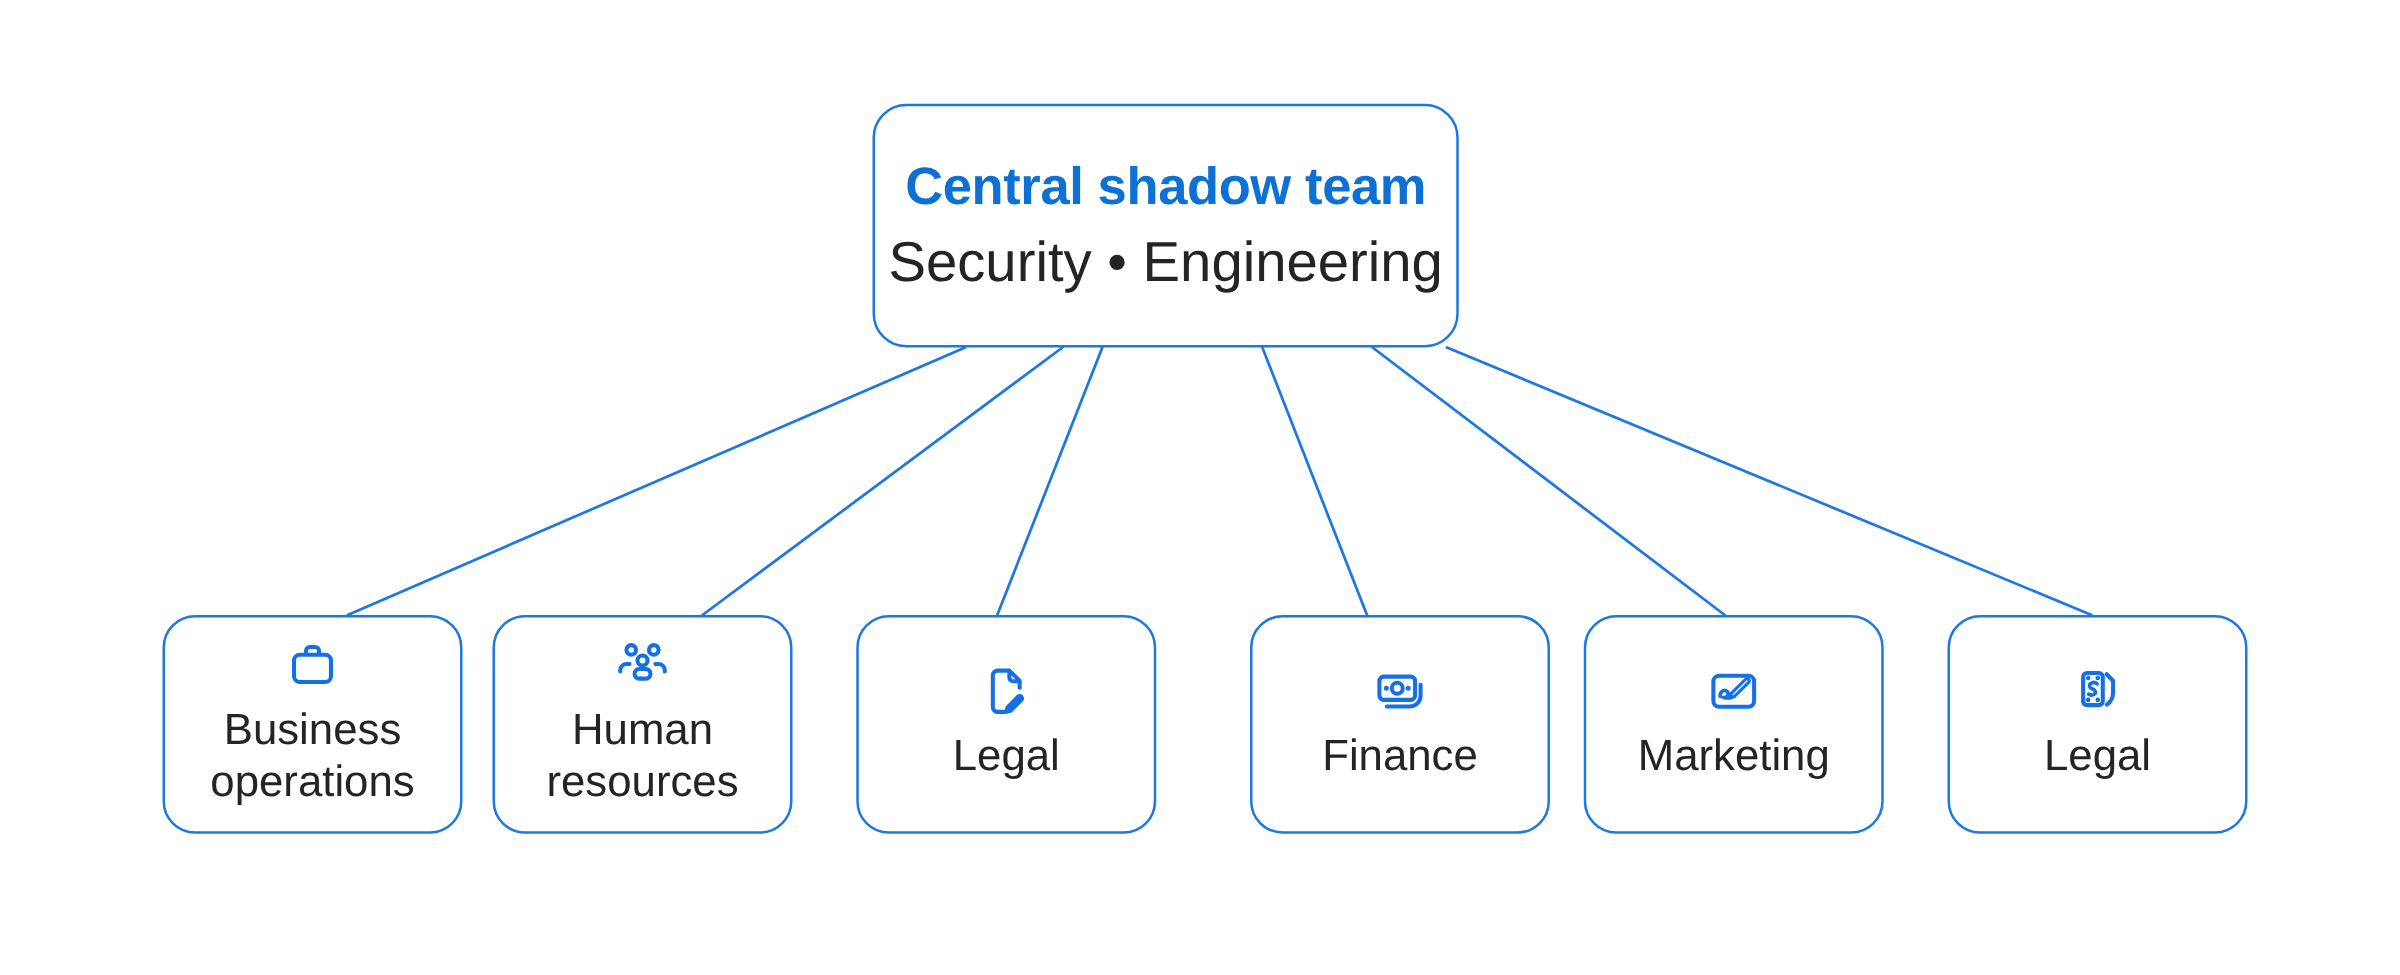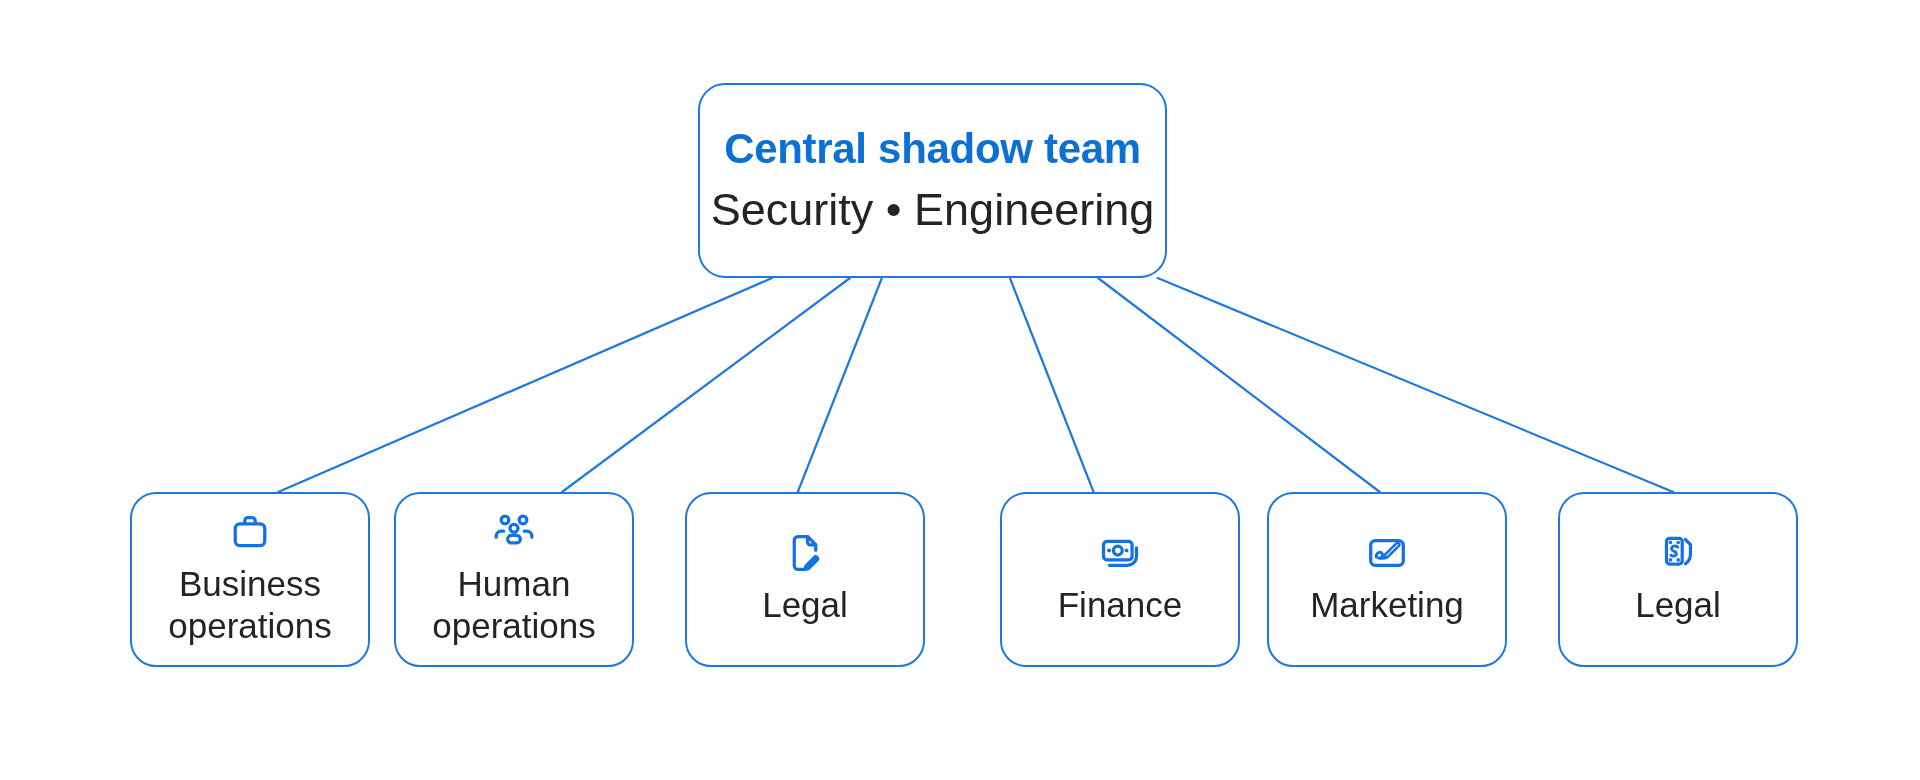--- a/index.html
+++ b/index.html
@@ -119,21 +119,21 @@
     <span class="dept-icon">
           <svg viewBox="0 0 24 24" fill="none" stroke="currentColor" stroke-width="1.7" stroke-linecap="round" stroke-linejoin="round">
     <circle cx="7.3" cy="5.7" r="2"></circle>
             <circle cx="16.7" cy="5.7" r="2"></circle>
     <circle cx="12" cy="10.1" r="2.1"></circle>
     <rect x="8.7" y="13.7" width="6.6" height="4" rx="1.9"></rect>
     <path d="M6.6 11.6 H5.3 a2.6 2.6 0 0 0 -2.6 2.6 v0.5"></path>
     <path d="M17.4 11.6 h1.3 a2.6 2.6 0 0 1 2.6 2.6 v0.5"></path>
           </svg>
         </span>
-    <div class="dept-label">Human operations</div>
+    <div class="dept-label">Human resources</div>
   </div>
       <div class="dept-box" style="left: 685px;">
     <span class="dept-icon">
           <svg viewBox="0 0 24 24" fill="none" stroke="currentColor" stroke-width="1.7" stroke-linecap="round" stroke-linejoin="round">
     <path d="M11.9 20.6 H8.4 a2 2 0 0 1 -2 -2 V5.4 a2 2 0 0 1 2 -2 h4.9 L17.6 7.6 v2.9"></path>
     <path d="M13.3 3.5 v2.8 a1.5 1.5 0 0 0 1.5 1.5 h2.7"></path>
     <path d="M14 20.4 l-2.3 0.5 0.5 -2.3 4.5 -4.5 a1.27 1.27 0 0 1 1.8 1.8 z" fill="currentColor" stroke-width="1.1"></path>
           </svg>
         </span>
     <div class="dept-label">Legal</div>

